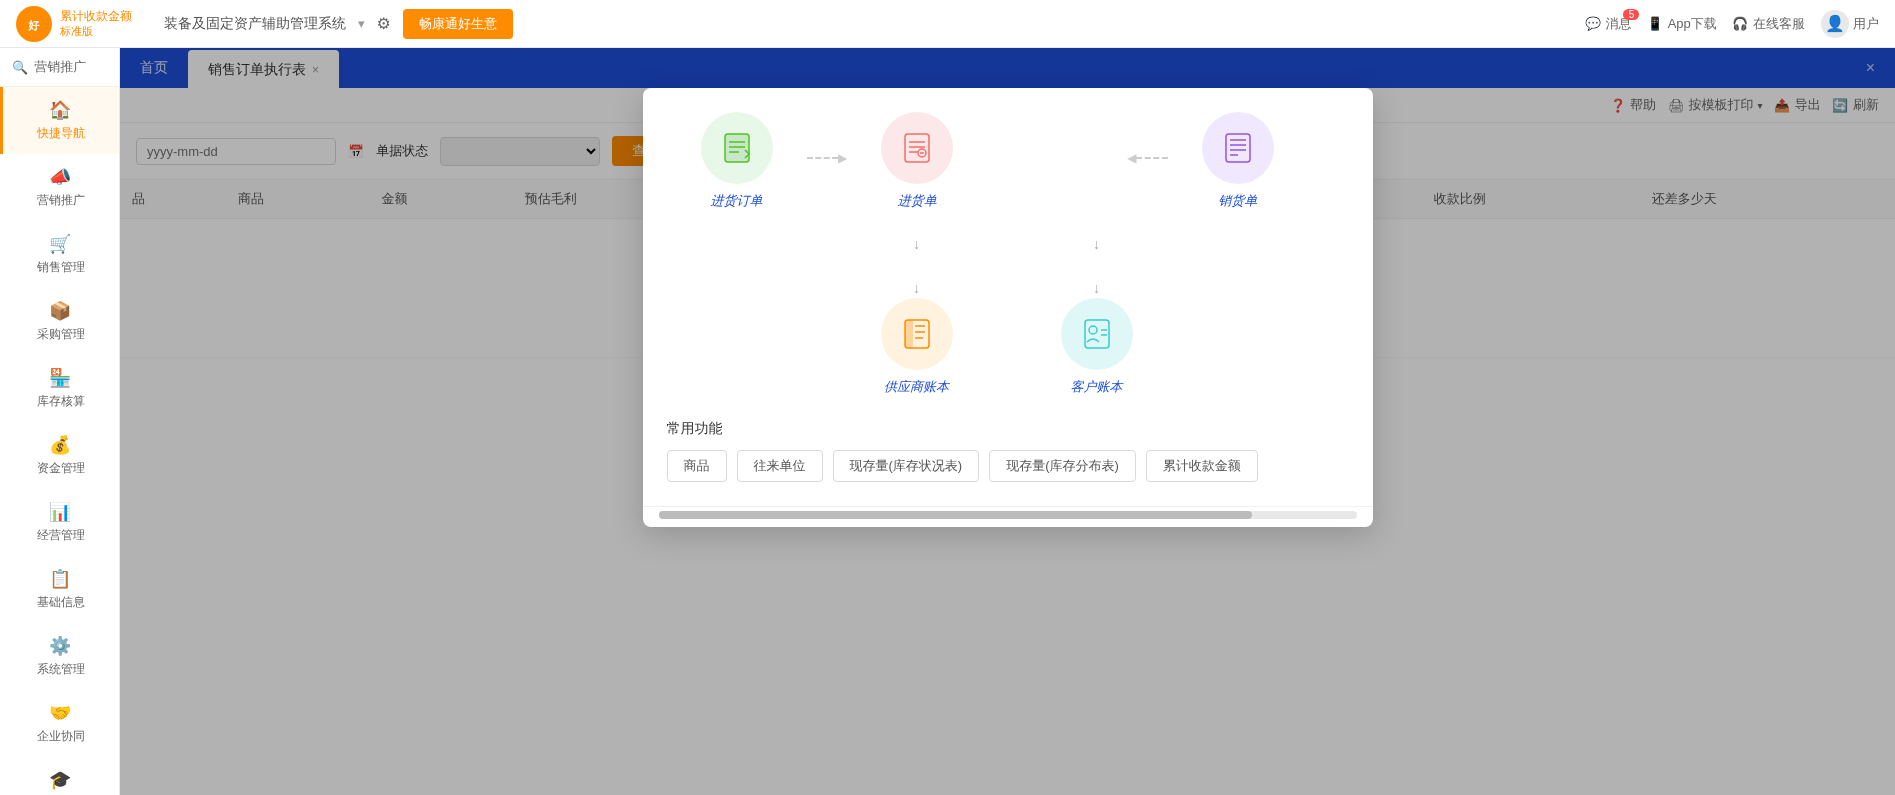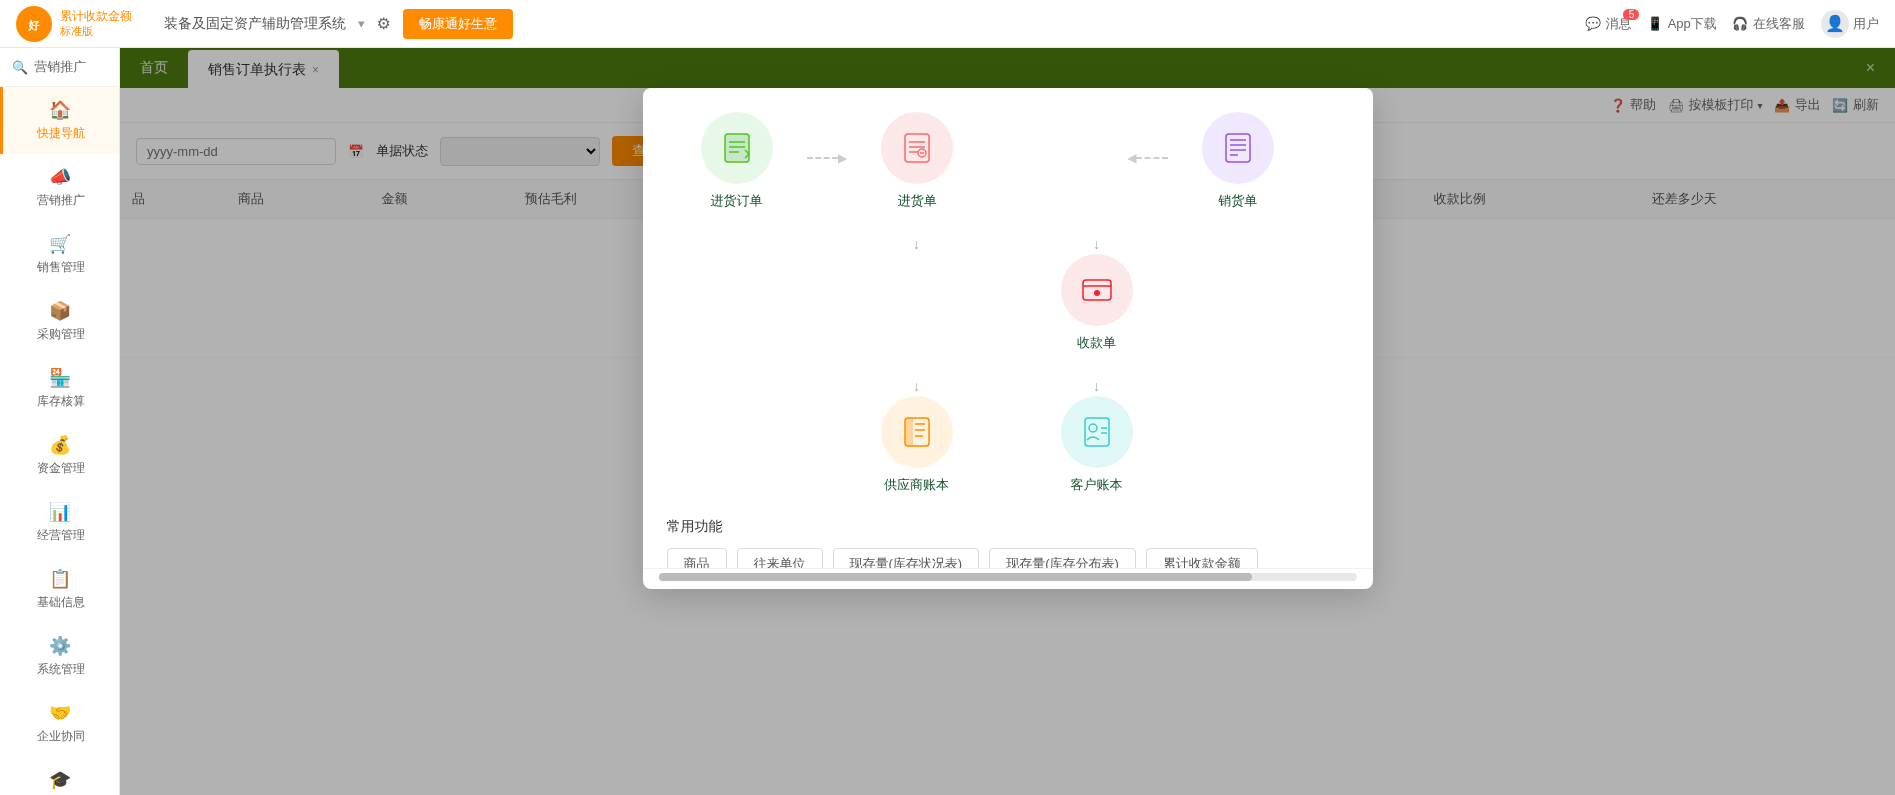--- a/index.html
+++ b/index.html
@@ -4,21 +4,21 @@
   <style>
     * { box-sizing: border-box; margin: 0; padding: 0; }
     body { font-family: 'Microsoft YaHei', Arial, sans-serif; background: #f5f5f5; font-size: 13px; color: #333; overflow: hidden; }
 
     
     .app-container { display: flex; flex-direction: column; height: 795px; width: 1895px; }
     .top-bar { display: flex; align-items: center; background: #fff; height: 48px; padding: 0 16px; border-bottom: 1px solid #e8e8e8; gap: 12px; }
     .main-area { display: flex; flex: 1; overflow: hidden; }
     .sidebar { width: 120px; background: #fff; border-right: 1px solid #e8e8e8; display: flex; flex-direction: column; }
     .content-area { flex: 1; display: flex; flex-direction: column; overflow: hidden; position: relative; }
-    .tab-bar { display: flex; align-items: center; background: #4d7c0f; height: 40px; padding: 0; }
+    .tab-bar { display: flex; align-items: center; background: #1d4ed8; height: 40px; padding: 0; }
     .tab-item { padding: 0 20px; height: 40px; display: flex; align-items: center; color: rgba(255,255,255,0.85); cursor: pointer; font-size: 14px; gap: 6px; }
     .tab-item.active { background: #fff; color: #333; border-radius: 4px 4px 0 0; margin-top: 4px; }
     .tab-close { color: #999; font-size: 12px; cursor: pointer; }
 
     
     .logo-area { display: flex; align-items: center; gap: 8px; width: 120px; }
     .logo-icon { width: 36px; height: 36px; background: #ff8c00; border-radius: 50%; display: flex; align-items: center; justify-content: center; color: #fff; font-size: 14px; font-weight: bold; }
     .logo-text { font-size: 12px; color: #ff8c00; line-height: 1.3; }
     .top-actions { display: flex; align-items: center; gap: 16px; margin-left: auto; }
     .top-btn { background: #ff8c00; color: #fff; border: none; padding: 6px 16px; border-radius: 4px; cursor: pointer; font-size: 13px; }
@@ -49,21 +49,21 @@
     
     .overlay { position: absolute; top: 0; left: 0; right: 0; bottom: 0; background: rgba(0,0,0,0.3); z-index: 100; display: flex; justify-content: center; align-items: flex-start; padding-top: 40px; }
     .modal { background: #fff; border-radius: 8px; width: 730px; max-height: 560px; overflow: hidden; box-shadow: 0 8px 32px rgba(0,0,0,0.18); }
     .modal-body { padding: 24px; overflow: auto; max-height: 480px; }
 
     
     .flow-area { display: flex; flex-direction: column; gap: 24px; }
     .flow-row { display: flex; align-items: center; gap: 0; }
     .flow-node { display: flex; flex-direction: column; align-items: center; gap: 8px; width: 140px; }
     .flow-circle { width: 72px; height: 72px; border-radius: 50%; display: flex; align-items: center; justify-content: center; font-size: 28px; }
-    .flow-label { font-size: 13px; color: #14532d; text-align: center; }
+    .flow-label { font-size: 13px; color: #1d4ed8; text-align: center; font-style: italic; }
     .flow-arrow-h { flex: 1; display: flex; align-items: flex-start; padding-top: 28px; }
     .arrow-down { color: #aaa; font-size: 14px; text-align: center; margin: 2px 0; }
 
     
     .quick-section { margin-top: 24px; }
     .quick-title { font-size: 14px; color: #333; font-weight: 500; margin-bottom: 12px; }
     .quick-buttons { display: flex; flex-wrap: wrap; gap: 10px; }
     .quick-btn { border: 1px solid #d9d9d9; background: #fff; padding: 6px 16px; border-radius: 4px; cursor: pointer; color: #555; font-size: 13px; }
 
     
@@ -329,30 +329,20 @@
                 <div style="width:40px;"></div>
 
                 <div style="width:140px;display:flex;flex-direction:column;align-items:center;">
                   <div class="arrow-down">↓</div>
                 </div>
 
                 <div style="width:40px;"></div>
 
                 <div style="width:140px;display:flex;flex-direction:column;align-items:center;">
                   <div class="arrow-down">↓</div>
-                  <div class="flow-node">
-                    <div class="flow-circle circle-red">
-                      <svg width="36" height="36" viewBox="0 0 36 36" xmlns="http://www.w3.org/2000/svg">
-                        <rect x="4" y="8" width="28" height="20" rx="3" fill="#fce8e8" stroke="#f5222d" stroke-width="1.5"></rect>
-                        <line x1="4" y1="14" x2="32" y2="14" stroke="#f5222d" stroke-width="1.5"></line>
-                        <circle cx="18" cy="21" r="3" fill="#f5222d"></circle>
-                      </svg>
-                    </div>
-                    <span class="flow-label">收款单</span>
-                  </div>
                 </div>
               </div>
 
               <div style="display:flex;">
                 <div style="width:140px;"></div>
                 <div style="width:40px;"></div>
 
                 <div style="width:140px;display:flex;flex-direction:column;align-items:center;">
                   <div class="arrow-down">↓</div>
                   <div class="flow-node">

